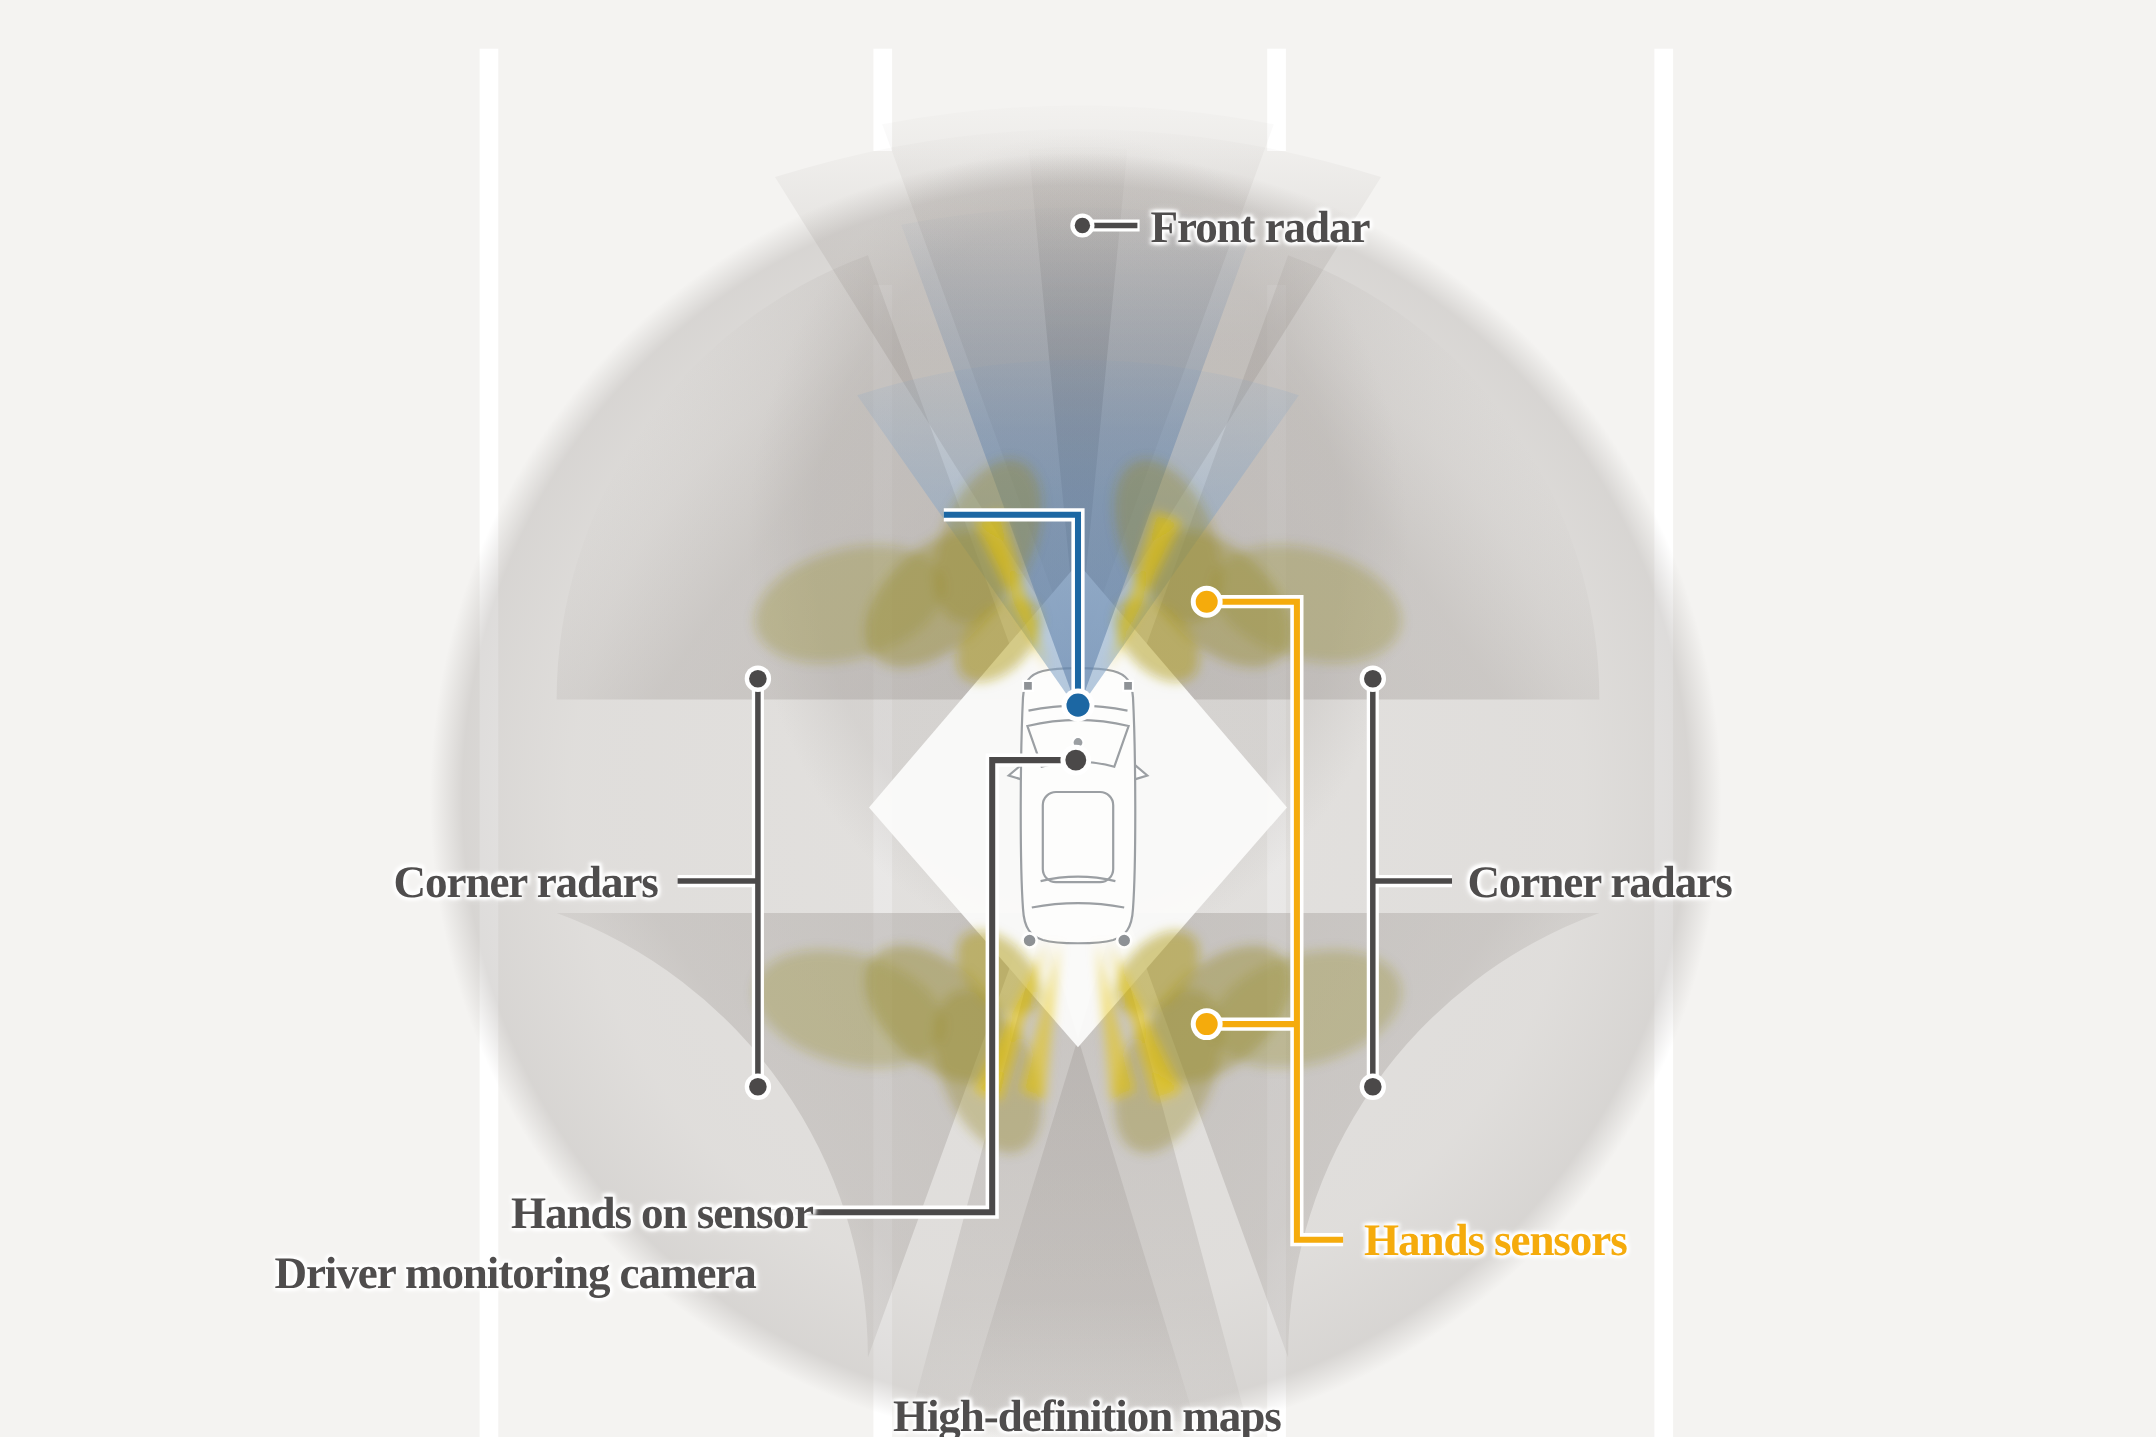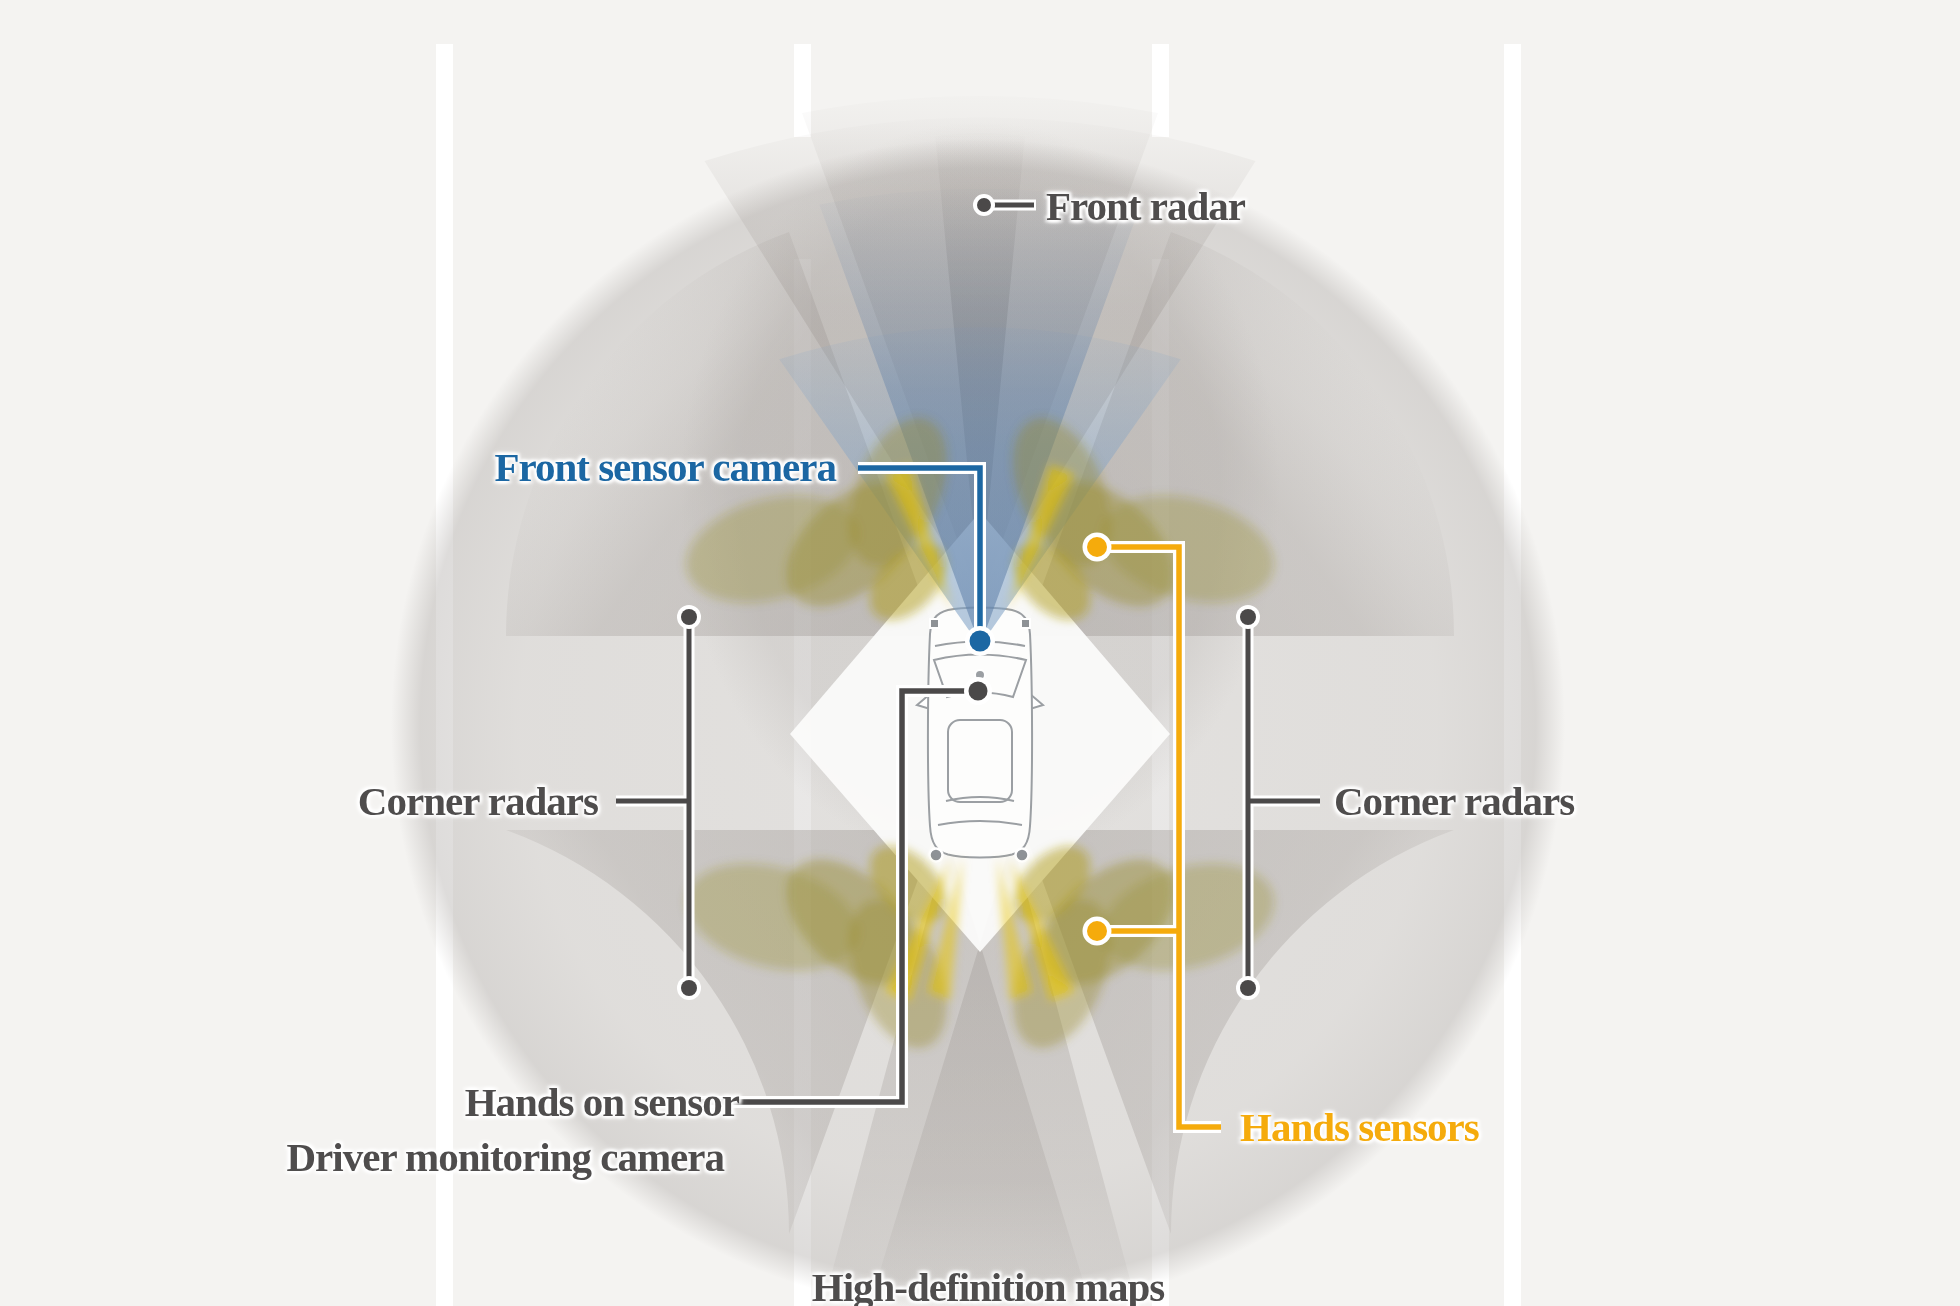--- a/index.html
+++ b/index.html
@@ -243,26 +243,25 @@
         <circle cx="1097" cy="503" r="14.5" fill="#ffffff"></circle>
         <circle cx="1097" cy="503" r="10" fill="#f5ab0c"></circle>
         <circle cx="1097" cy="887" r="14.5" fill="#ffffff"></circle>
         <circle cx="1097" cy="887" r="10" fill="#f5ab0c"></circle>
       </g>
     </g>
   </svg>
 
   <div class="label" style="left:1046px;top:162px;">Front radar</div>
 
-  <div class="label blue" style="right:1124px;top:423px;">Front sensor camera</div>
 
   <div class="label" style="right:1362px;top:757px;">Corner radars</div>
 
   <div class="label" style="left:1334px;top:757px;">Corner radars</div>
 
   <div class="label" style="right:1221px;top:1058px;">Hands on sensor</div>
 
-  <div class="label" style="right:1236px;top:1113px;">Driver monitoring camera</div>
+  <div class="label" style="right:1273px;top:1113px;">Driver monitoring camera</div>
 
   <div class="label yellow" style="left:1240px;top:1083px;">Hands sensors</div>
 
   <div class="label centered" style="left:988px;top:1243px;">High-definition maps</div>
 </div>
 
 </body></html>

